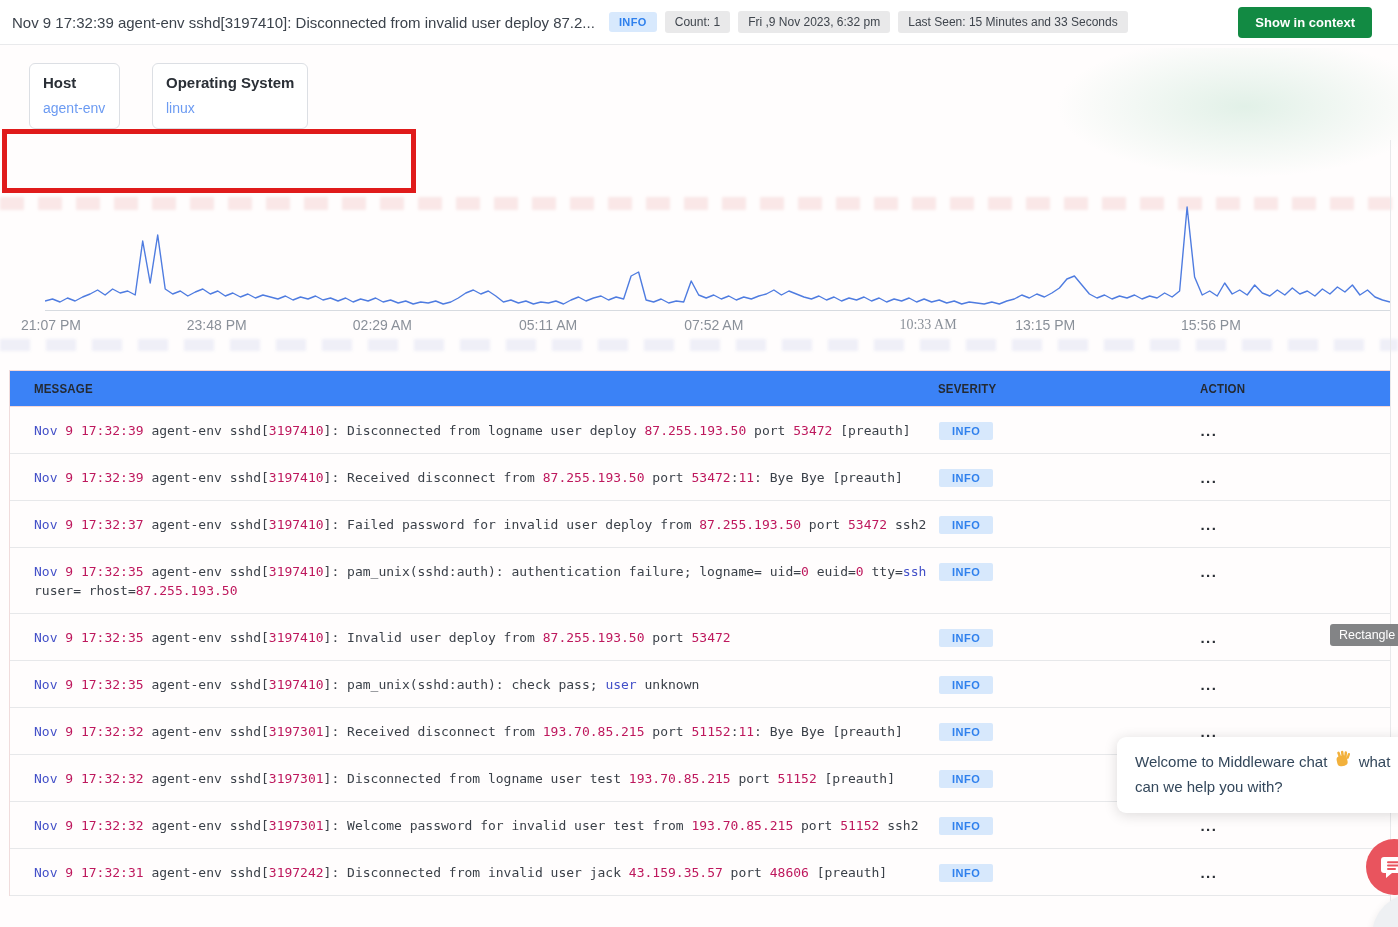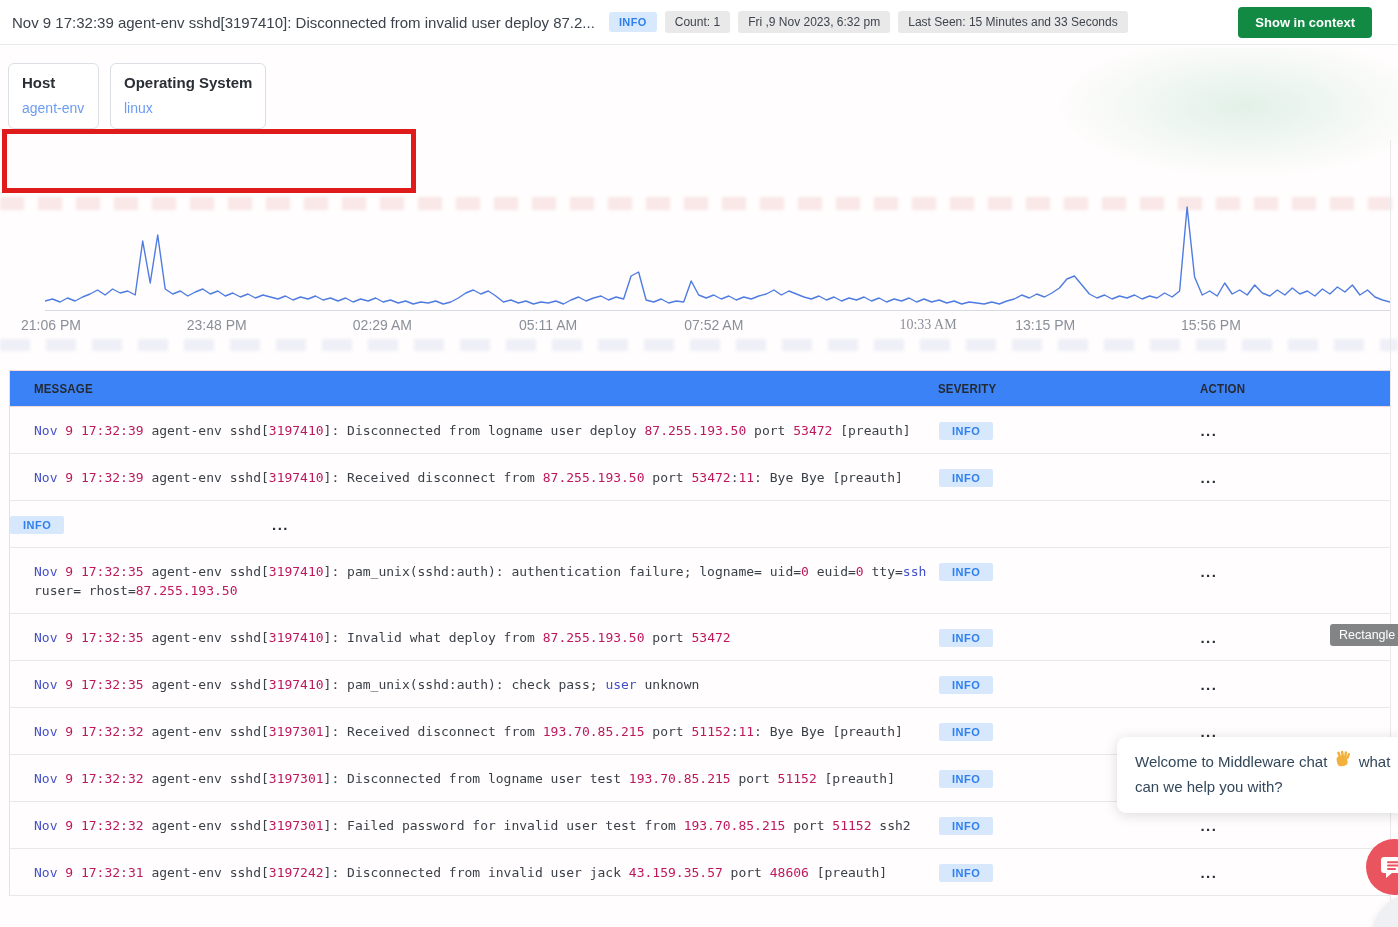--- a/index.html
+++ b/index.html
@@ -19,21 +19,21 @@
   .context-btn { background:#128a43; color:#fff; font-size:13px; font-weight:bold;
                  padding:8px 17px; border:none; border-radius:4px; cursor:pointer; white-space:nowrap;text-align:right; }
 
   
   .green-blob { position:absolute; top:48px; left:1055px; width:345px; height:130px;
                 background:radial-gradient(ellipse at 55% 45%, rgba(210,234,220,.65), rgba(210,234,220,0) 70%);
                 pointer-events:none; }
 
   
   .cards { position:absolute; top:63px; left:8px; display:flex; gap:11px; }
-  .card { border:1px solid #dcdfe4; border-radius:6px; background:#fff; padding:10px 13px 12px 13px; min-width:91px; }
+  .card { border:1px solid #dcdfe4; border-radius:6px; background:#fff; padding:10px 13px 12px 13px; min-width:91px;margin-left:21px; }
   .card-label { font-size:15px; font-weight:bold; color:#2a2f36; margin-bottom:9px; }
   .card-value { font-size:14px; color:#6c9bf2; }
 
   
   .tabs { position:absolute; top:137px; left:0; width:1390px; height:30px;
           display:flex; align-items:flex-end; border-bottom:1px solid #d9dce1; padding-left:14px; }
   .tab { font-size:14px; color:#9aa1ab; padding:6px 0 8px 0; margin-right:33px; cursor:pointer; }
   .tab.active { color:#272c33; font-weight:bold; background:#fff; border:1px solid #d9dce1; border-bottom:1px solid #fff;
                 border-radius:4px 4px 0 0; padding:6px 21px 8px 21px; margin-bottom:-1px; margin-left:-5px; }
 
@@ -123,21 +123,21 @@
   <div class="ghost red"></div>
   <div class="ghost blue"></div>
 
   <div class="chart-wrap">
     <svg id="spark-svg" viewBox="0 0 1345 112" preserveAspectRatio="none">
         <polyline points="0.0,102.0 7.5,100.0 15.0,103.0 22.5,99.0 30.1,102.0 37.6,98.0 45.1,95.0 52.6,91.0 60.1,96.0 67.6,90.0 75.1,94.0 82.7,92.0 90.2,96.0 97.7,42.0 105.2,84.0 112.7,36.0 120.2,90.0 127.7,95.0 135.3,92.0 142.8,97.0 150.3,93.0 157.8,90.0 165.3,95.0 172.8,92.0 180.3,97.0 187.8,94.0 195.4,98.0 202.9,95.0 210.4,99.0 217.9,96.0 225.4,98.0 232.9,100.0 240.4,97.0 248.0,101.0 255.5,98.0 263.0,100.0 270.5,97.0 278.0,101.0 285.5,99.0 293.0,102.0 300.6,99.0 308.1,103.0 315.6,100.0 323.1,102.0 330.6,99.0 338.1,103.0 345.6,101.0 353.2,104.0 360.7,102.0 368.2,105.0 375.7,103.0 383.2,104.0 390.7,102.0 398.2,105.0 405.8,103.0 413.3,99.0 420.8,94.0 428.3,91.0 435.8,95.0 443.3,92.0 450.8,97.0 458.4,103.0 465.9,101.0 473.4,104.0 480.9,102.0 488.4,105.0 495.9,103.0 503.4,104.0 510.9,102.0 518.5,105.0 526.0,101.0 533.5,98.0 541.0,102.0 548.5,99.0 556.0,97.0 563.5,101.0 571.1,98.0 578.6,100.0 586.1,77.0 593.6,73.0 601.1,101.0 608.6,103.0 616.1,100.0 623.7,104.0 631.2,102.0 638.7,103.0 646.2,82.0 653.7,96.0 661.2,99.0 668.7,96.0 676.3,100.0 683.8,97.0 691.3,101.0 698.8,98.0 706.3,100.0 713.8,97.0 721.3,95.0 728.9,91.0 736.4,96.0 743.9,92.0 751.4,95.0 758.9,98.0 766.4,100.0 773.9,97.0 781.5,101.0 789.0,98.0 796.5,102.0 804.0,99.0 811.5,101.0 819.0,98.0 826.5,102.0 834.1,99.0 841.6,103.0 849.1,100.0 856.6,102.0 864.1,99.0 871.6,103.0 879.1,100.0 886.6,103.0 894.2,101.0 901.7,104.0 909.2,102.0 916.7,105.0 924.2,103.0 931.7,104.0 939.2,105.0 946.8,103.0 954.3,105.0 961.8,102.0 969.3,100.0 976.8,96.0 984.3,99.0 991.8,95.0 999.4,98.0 1006.9,94.0 1014.4,89.0 1021.9,80.0 1029.4,77.0 1036.9,86.0 1044.4,95.0 1052.0,99.0 1059.5,96.0 1067.0,100.0 1074.5,97.0 1082.0,99.0 1089.5,96.0 1097.0,100.0 1104.6,97.0 1112.1,99.0 1119.6,94.0 1127.1,98.0 1134.6,92.0 1142.1,8.0 1149.6,78.0 1157.2,96.0 1164.7,92.0 1172.2,97.0 1179.7,84.0 1187.2,95.0 1194.7,91.0 1202.2,96.0 1209.7,86.0 1217.3,94.0 1224.8,97.0 1232.3,91.0 1239.8,96.0 1247.3,89.0 1254.8,95.0 1262.3,92.0 1269.9,97.0 1277.4,90.0 1284.9,95.0 1292.4,88.0 1299.9,93.0 1307.4,86.0 1314.9,96.0 1322.5,91.0 1330.0,98.0 1337.5,101.0 1345.0,103.0" fill="none" stroke="#4f7ce0" stroke-width="1.4" stroke-linejoin="round"></polyline>
       </svg>
   </div>
   <div class="axis-line"></div>
   <div class="axis-labels" id="axis-labels">
-      <span class="axis-label" style="left: 51px;">21:06 PM</span>
+      <span class="axis-label" style="left: 51px;">21:07 PM</span>
       <span class="axis-label" style="left: 216.7px;">23:48 PM</span>
       <span class="axis-label" style="left: 382.4px;">02:29 AM</span>
       <span class="axis-label" style="left: 548.1px;">05:11 AM</span>
       <span class="axis-label" style="left: 713.8px;">07:52 AM</span>
       <span class="axis-label" style="left: 928px; font-family: Liberation Serif, serif;">10:33 AM</span>
       <span class="axis-label" style="left: 1045.2px;">13:15 PM</span>
       <span class="axis-label" style="left: 1210.9px;">15:56 PM</span>
     </div>
 
   <div class="log-table">
@@ -155,33 +155,36 @@
           <div class="col-act"><span class="dots">...</span></div>
         </div>
         <div class="log-row">
           <div class="col-msg cell">
             <div class="msg"><span class="seg-b">Nov</span><span class="seg-t">  9 17:32:39</span><span> agent-env sshd[</span><span class="seg-t">3197410</span><span>]: Received disconnect from </span><span class="seg-t">87.255.193.50</span><span> port </span><span class="seg-t">53472</span><span>:</span><span class="seg-t">11</span><span>: Bye Bye [preauth]</span></div>
           </div>
           <div class="col-sev"><span class="sev-badge">INFO</span></div>
           <div class="col-act"><span class="dots">...</span></div>
         </div>
         <div class="log-row">
+          <div class="col-msg cell">
+            <div class="msg"><span class="seg-b">Nov</span><span class="seg-t">  9 17:32:37</span><span> agent-env sshd[</span><span class="seg-t">3197410</span><span>]: Failed password for invalid user deploy from </span><span class="seg-t">87.255.193.50</span><span> port </span><span class="seg-t">53472</span><span> ssh2</span></div>
+          </div>
           <div class="col-sev"><span class="sev-badge">INFO</span></div>
           <div class="col-act"><span class="dots">...</span></div>
         </div>
         <div class="log-row">
           <div class="col-msg cell">
             <div class="msg"><span class="seg-b">Nov</span><span class="seg-t">  9 17:32:35</span><span> agent-env sshd[</span><span class="seg-t">3197410</span><span>]: pam_unix(sshd:auth): authentication failure; logname= uid=</span><span class="seg-t">0</span><span> euid=</span><span class="seg-t">0</span><span> tty=</span><span class="seg-b">ssh</span><span> ruser= rhost=</span><span class="seg-t">87.255.193.50</span></div>
           </div>
           <div class="col-sev"><span class="sev-badge">INFO</span></div>
           <div class="col-act"><span class="dots">...</span></div>
         </div>
         <div class="log-row">
           <div class="col-msg cell">
-            <div class="msg"><span class="seg-b">Nov</span><span class="seg-t">  9 17:32:35</span><span> agent-env sshd[</span><span class="seg-t">3197410</span><span>]: Invalid what deploy from </span><span class="seg-t">87.255.193.50</span><span> port </span><span class="seg-t">53472</span></div>
+            <div class="msg"><span class="seg-b">Nov</span><span class="seg-t">  9 17:32:35</span><span> agent-env sshd[</span><span class="seg-t">3197410</span><span>]: Invalid user deploy from </span><span class="seg-t">87.255.193.50</span><span> port </span><span class="seg-t">53472</span></div>
           </div>
           <div class="col-sev"><span class="sev-badge">INFO</span></div>
           <div class="col-act"><span class="dots">...</span></div>
         </div>
         <div class="log-row">
           <div class="col-msg cell">
             <div class="msg"><span class="seg-b">Nov</span><span class="seg-t">  9 17:32:35</span><span> agent-env sshd[</span><span class="seg-t">3197410</span><span>]: pam_unix(sshd:auth): check pass; </span><span class="seg-b">user</span><span> unknown</span></div>
           </div>
           <div class="col-sev"><span class="sev-badge">INFO</span></div>
           <div class="col-act"><span class="dots">...</span></div>
@@ -195,21 +198,21 @@
         </div>
         <div class="log-row">
           <div class="col-msg cell">
             <div class="msg"><span class="seg-b">Nov</span><span class="seg-t">  9 17:32:32</span><span> agent-env sshd[</span><span class="seg-t">3197301</span><span>]: Disconnected from logname user test </span><span class="seg-t">193.70.85.215</span><span> port </span><span class="seg-t">51152</span><span> [preauth]</span></div>
           </div>
           <div class="col-sev"><span class="sev-badge">INFO</span></div>
           <div class="col-act"><span class="dots">...</span></div>
         </div>
         <div class="log-row">
           <div class="col-msg cell">
-            <div class="msg"><span class="seg-b">Nov</span><span class="seg-t">  9 17:32:32</span><span> agent-env sshd[</span><span class="seg-t">3197301</span><span>]: Failed password for invalid user test from </span><span class="seg-t">193.70.85.215</span><span> port </span><span class="seg-t">51152</span><span> ssh2</span></div>
+            <div class="msg"><span class="seg-b">Nov</span><span class="seg-t">  9 17:32:32</span><span> agent-env sshd[</span><span class="seg-t">3197301</span><span>]: Welcome password for invalid user test from </span><span class="seg-t">193.70.85.215</span><span> port </span><span class="seg-t">51152</span><span> ssh2</span></div>
           </div>
           <div class="col-sev"><span class="sev-badge">INFO</span></div>
           <div class="col-act"><span class="dots">...</span></div>
         </div>
         <div class="log-row">
           <div class="col-msg cell">
             <div class="msg"><span class="seg-b">Nov</span><span class="seg-t">  9 17:32:31</span><span> agent-env sshd[</span><span class="seg-t">3197242</span><span>]: Disconnected from invalid user jack </span><span class="seg-t">43.159.35.57</span><span> port </span><span class="seg-t">48606</span><span> [preauth]</span></div>
           </div>
           <div class="col-sev"><span class="sev-badge">INFO</span></div>
           <div class="col-act"><span class="dots">...</span></div>

